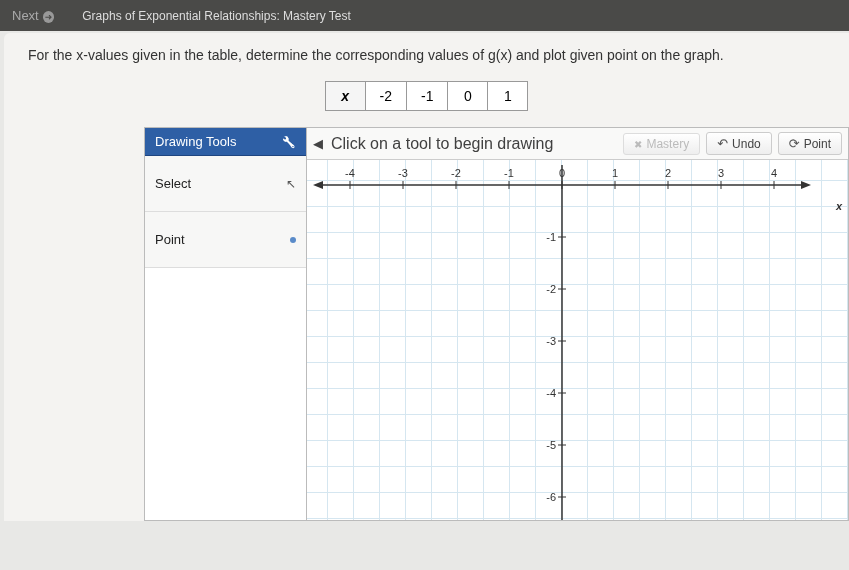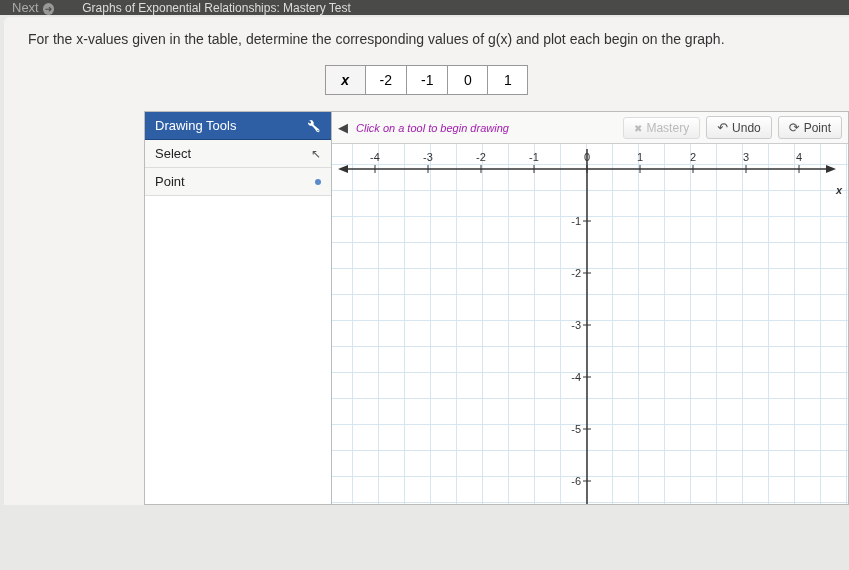--- a/index.html
+++ b/index.html
@@ -6,21 +6,21 @@
     body {
       font-family: Arial, sans-serif;
       background: #e8e8e6;
       width: 849px;
       height: 570px;
       overflow: hidden;
     }
     .top-bar {
       background: #4a4a48;
       color: #ccc;
-      padding: 0 12px;
+      padding: 8px 12px;
       display: flex;
       align-items: center;
       gap: 18px;
       font-size: 14px;
     }
     .top-bar .next { color: #aaa; font-size: 13px; display: flex; align-items: center; gap: 4px; }
     .top-bar .title { color: #ddd; font-size: 12px; font-weight: normal; margin-left: 10px; }
     .content-wrap {
       background: #f4f3f1;
       padding: 0;
@@ -44,39 +44,39 @@
       font-size: 14px;
       min-width: 40px;
       height: 28px;
     }
     .value-table td:first-child { background: #f5f5f5; font-weight: bold; }
     .workspace {
       display: flex;
       margin: 0 0 0 140px;
     }
     .tools-panel {
-      width: 188px;
+      width: 163px;
       border: 1px solid #bbb;
       background: #fff;
     }
     .tools-header {
       background: #2e5fa5;
       color: #fff;
       padding: 6px 10px;
       font-size: 13px;
       display: flex;
       justify-content: space-between;
       align-items: center;
       border-bottom: 1px solid #1f4580;
     }
     .tool-row {
       display: flex;
       justify-content: space-between;
       align-items: center;
-      padding: 6px 10px;
+      padding: 20px 10px;
       border-bottom: 1px solid #ddd;
       font-size: 13px;
       color: #222;
       background: #f7f7f6;
       cursor: pointer;
     }
     .canvas-area {
       flex: 1;
       background: #fff;
       border: 1px solid #bbb;
@@ -87,21 +87,21 @@
       display: flex;
       align-items: center;
       gap: 6px;
       padding: 4px 6px;
       border-bottom: 1px solid #ccc;
       font-size: 13px;
       color: #777;
       background: #f9f9f8;
     }
     .canvas-toolbar .arrow { color: #444; margin-right: 2px; }
-    .canvas-toolbar .hint { color: #a21caf; flex: 1; font-style: italic; font-size: 11px;}
+    .canvas-toolbar .hint { color: #404040; flex: 1; font-size: 16px;}
     .tb-btn {
       display: inline-flex;
       align-items: center;
       gap: 4px;
       padding: 3px 10px;
       border: 1px solid #ccc;
       border-radius: 3px;
       background: linear-gradient(#fff,#eee);
       color: #444;
       font-size: 12px;
@@ -133,21 +133,21 @@
 
 <div class="top-bar">
   <span class="next">
     <span>Next</span>
     <span class="next-icon"></span>
   </span>
   <span class="title">Graphs of Exponential Relationships: Mastery Test</span>
 </div>
 
 <div class="content-wrap">
-  <div class="instruction">For the x-values given in the table, determine the corresponding values of g(x) and plot each begin on the graph.</div>
+  <div class="instruction">For the x-values given in the table, determine the corresponding values of g(x) and plot given point on the graph.</div>
 
   <table class="value-table">
     <tbody>
         <tr>
       <td><i>x</i></td>
       <td>-2</td>
       <td>-1</td>
       <td>0</td>
       <td>1</td>
     </tr>

